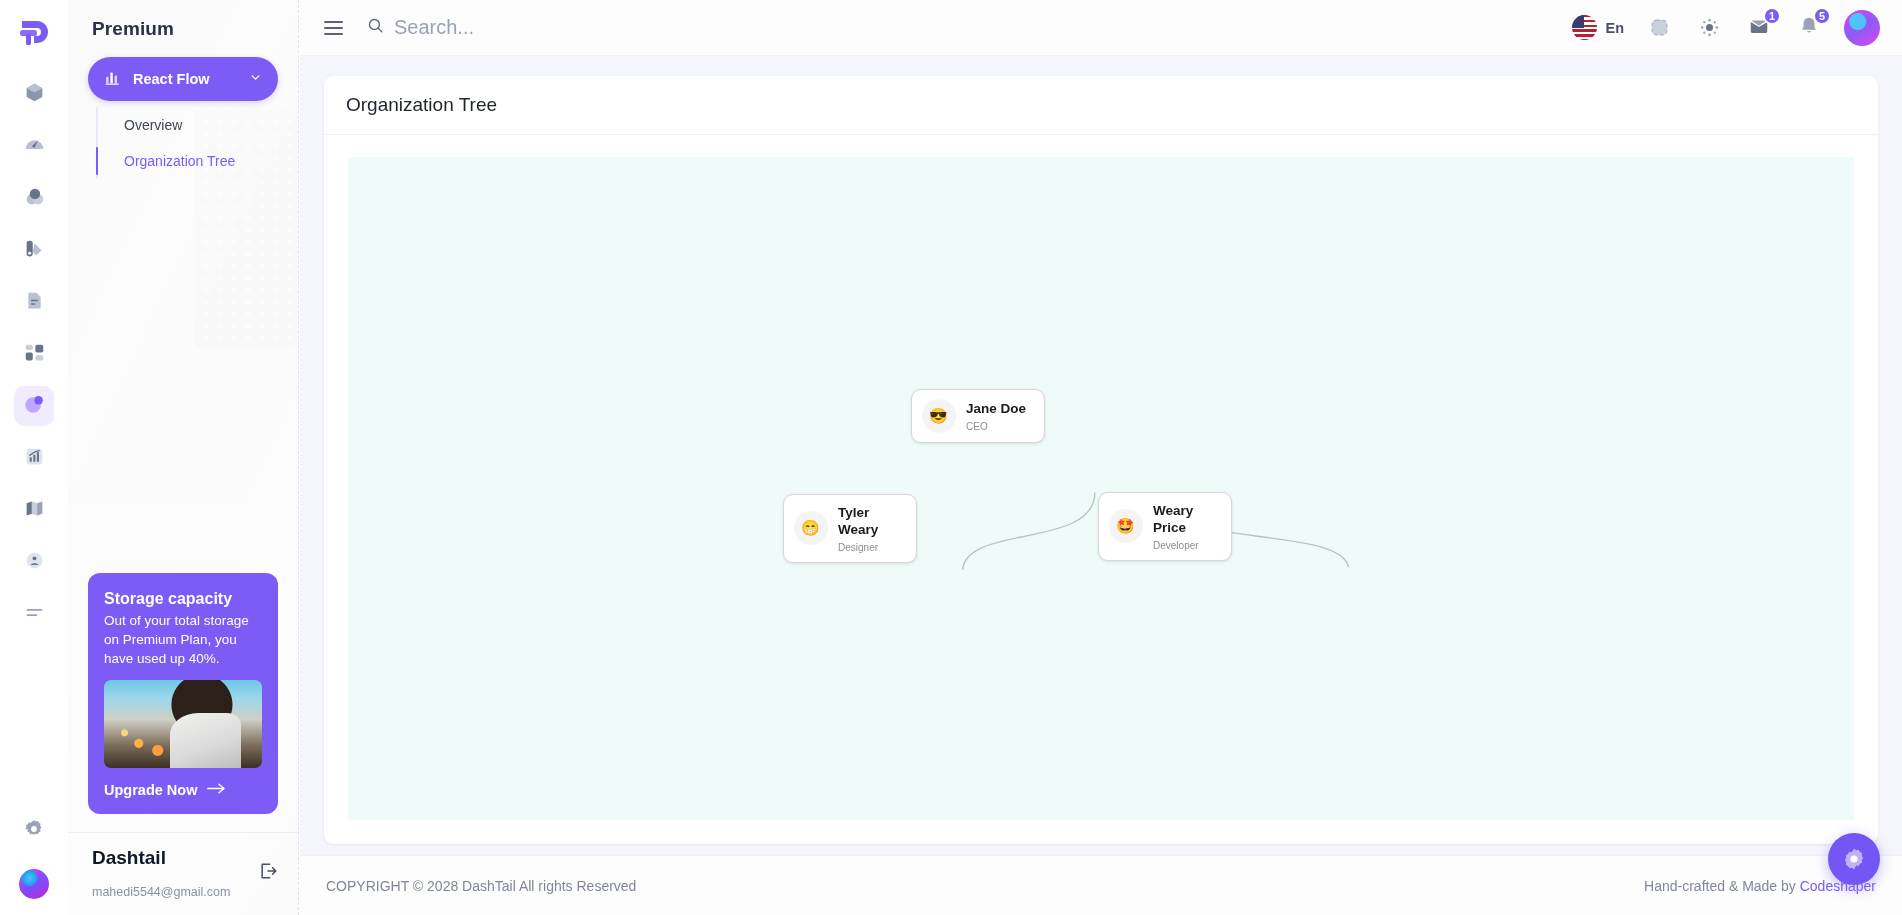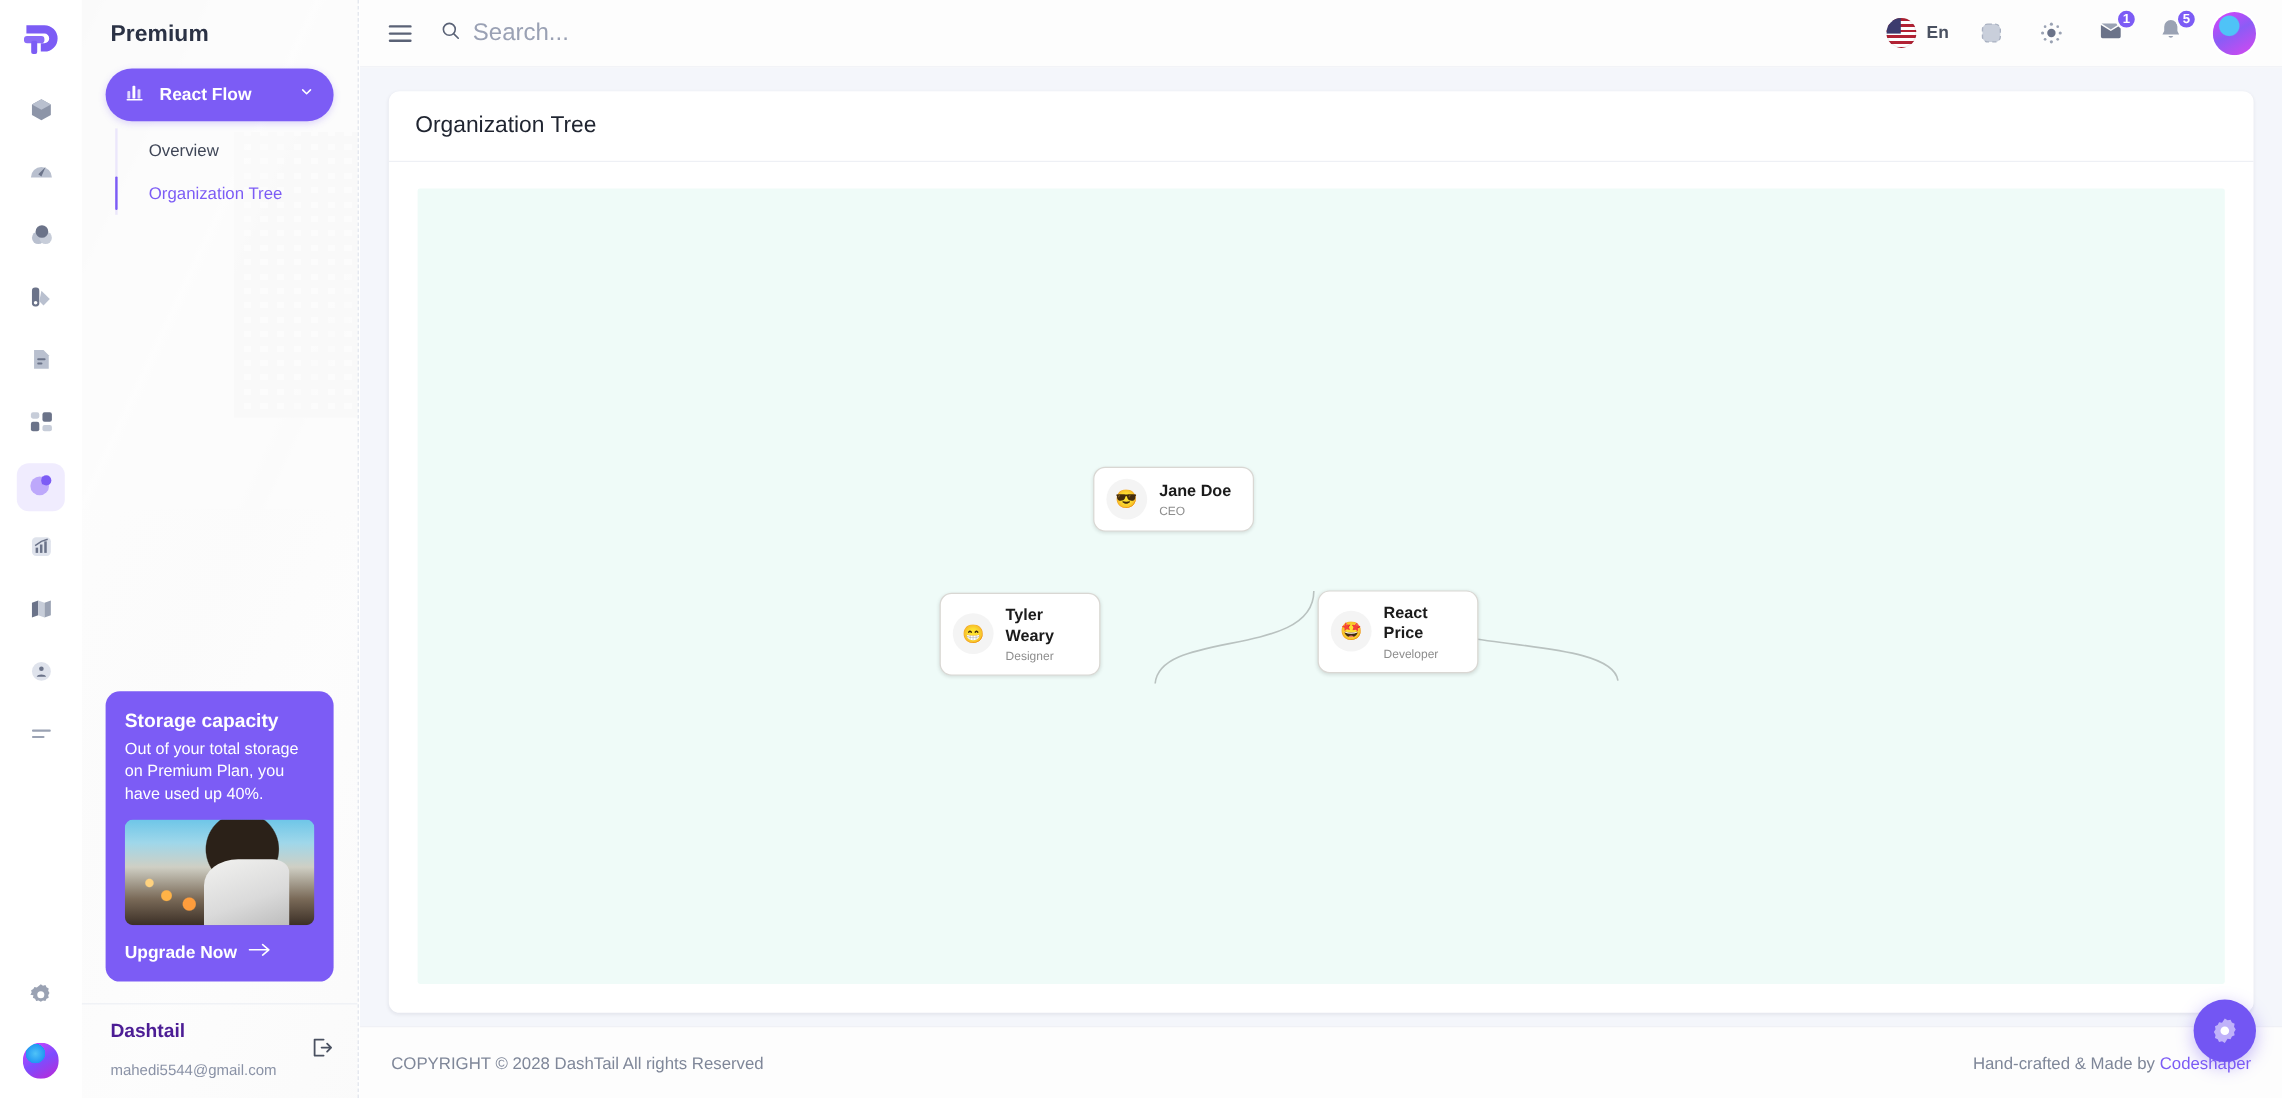--- a/index.html
+++ b/index.html
@@ -110,31 +110,31 @@
       linear-gradient(180deg, #6ec6e8 0%, #9fd7ea 22%, #cfcfc4 45%, #7a6a58 75%, #3b2f26 100%);
     position: relative;
   }
   .storage-img::after {
     content:""; position:absolute; left: 42%; top: 38%;
     width: 45%; height: 62%;
     background: linear-gradient(160deg,#f2f2f0 0%, #dadada 60%, #bdbdbd 100%);
     border-radius: 40% 20% 0 0;
   }
   .upgrade-row {
-    margin-top: 14px; display: flex; align-items: center; gap: 10px;
+    margin-top: 14px; display: flex; align-items: flex-start; gap: 10px;
     font-size: 14.5px; font-weight: 700; cursor: pointer;
   }
 
   .sb-footer {
     margin-top: 18px;
     border-top: 1px solid #edeff4;
     padding: 14px 20px 16px 24px;
     display: flex; align-items: center; gap: 10px;
   }
-  .sb-footer .nm { font-size: 16px; font-weight: 700; color: #4c1d95; }
+  .sb-footer .nm { font-size: 19px; font-weight: 700; color: #0f172a; }
   .sb-footer .em { font-size: 12.5px; color: #8a92a6; margin-top: 16px; }
   .logout-btn { margin-left: auto; cursor: pointer; }
 
   
   .topbar {
     position: absolute; left: 300px; top: 0; right: 0; height: 56px;
     background: #fdfdfd;
     display: flex; align-items: center; padding: 0 22px 0 20px;
     border-bottom: 1px solid #f2f3f7;
     z-index: 20;
@@ -527,21 +527,21 @@
           <div class="ava">😁</div>
           <div>
             <div class="nm">Tyler Weary</div>
             <div class="role">Designer</div>
           </div>
         </div>
 
         <div class="node node-right">
           <div class="ava">🤩</div>
           <div>
-            <div class="nm">React Price</div>
+            <div class="nm">Weary Price</div>
             <div class="role">Developer</div>
           </div>
         </div>
 
       </div>
     </div>
   </div>
 </div>
 
 <div class="footer">

